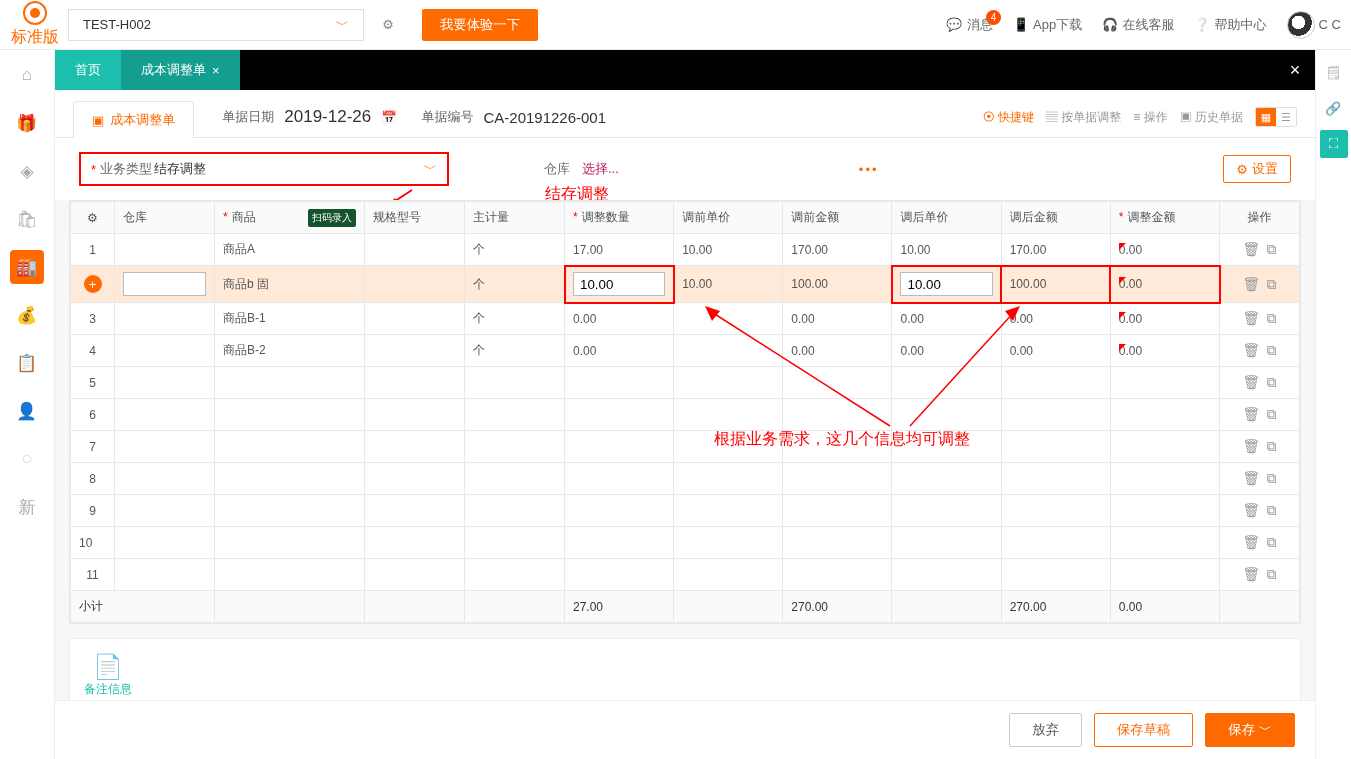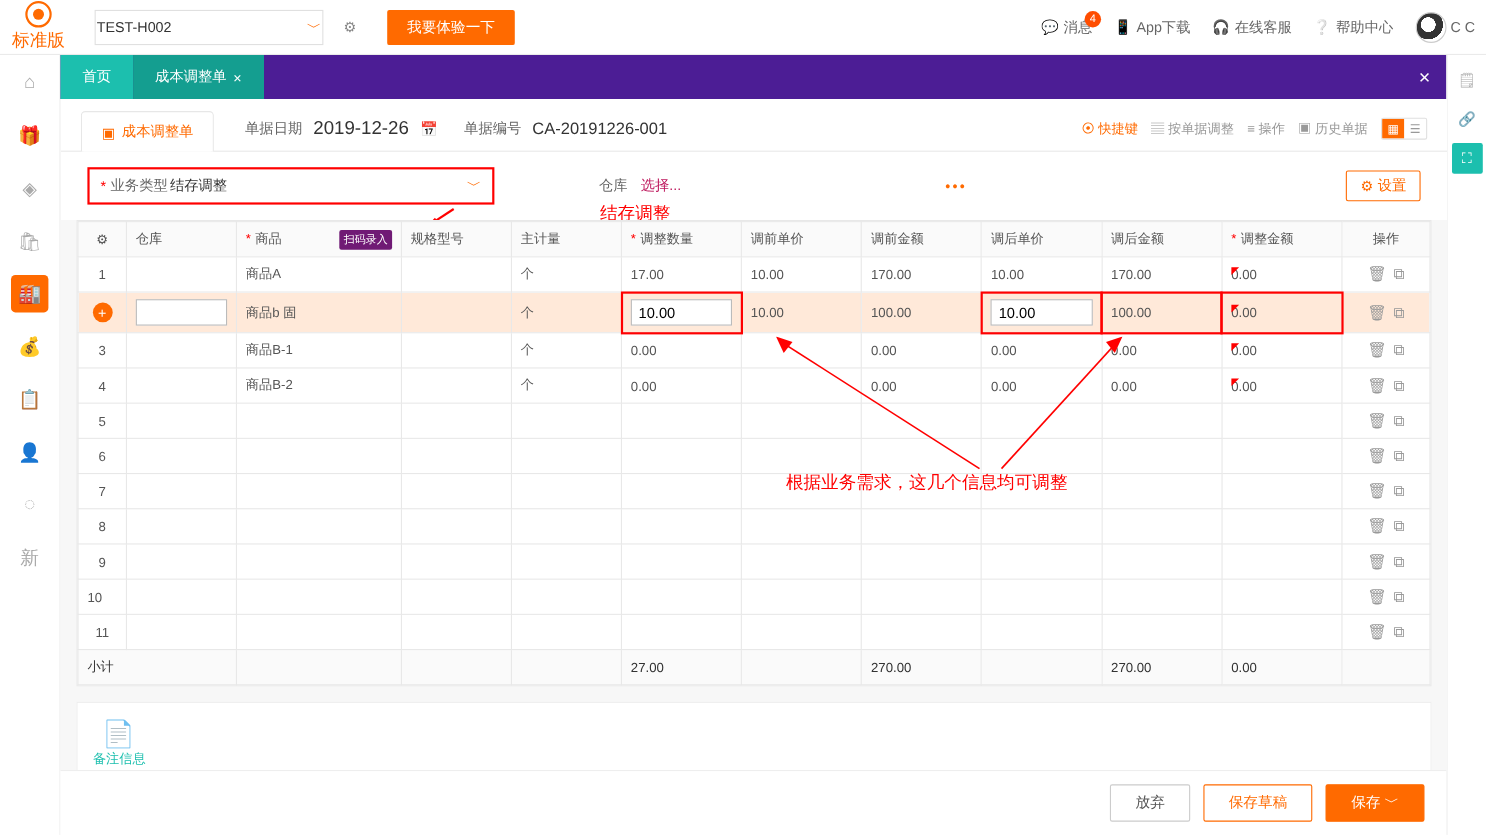--- a/index.html
+++ b/index.html
@@ -1,34 +1,34 @@
 <!DOCTYPE html>
 <html><head>
 <meta charset="utf-8">
 <style>
 *{box-sizing:border-box;margin:0;padding:0;font-family:"Microsoft YaHei",Arial,sans-serif}
 body{font-size:13px;color:#555;background:#fff}
 .topbar{height:50px;border-bottom:1px solid #eaeaea;display:flex;align-items:center;padding:0 10px}
 .logo{width:50px;text-align:center;color:#ff6a00;font-size:16px}
 .logo-icon{width:24px;height:24px;border:2px solid #ff6a00;border-radius:50%;margin:0 auto 2px;position:relative}
 .logo-icon::after{content:"";position:absolute;width:10px;height:10px;background:#ff6a00;border-radius:50%;top:5px;left:5px}
-.company-select{width:208px;height:32px;border:1px solid #e0e0e0;display:flex;align-items:center;padding:0 1px;margin-left:26px;justify-content:space-between;color:#333}
+.company-select{width:296px;height:32px;border:1px solid #e0e0e0;display:flex;align-items:center;padding:0 14px;margin-left:8px;justify-content:space-between;color:#333}
 .chev{color:#ff6a00}
 .gear-btn{width:32px;height:32px;display:flex;align-items:center;justify-content:center;margin-left:8px;color:#888}
 .try-btn{background:#ff6a00;color:#fff;border:none;height:32px;padding:0 18px;margin-left:18px;border-radius:2px}
 .top-right{margin-left:auto;display:flex;align-items:center;gap:20px;color:#666}
 .tr-item{display:flex;align-items:center;gap:4px;position:relative}
 .badge{position:absolute;top:-6px;right:-8px;background:#ff4d00;color:#fff;border-radius:50%;width:15px;height:15px;font-size:10px;display:flex;align-items:center;justify-content:center}
 .avatar{width:28px;height:28px;border-radius:50%;background:radial-gradient(circle at 40% 40%,#fff 30%,#333 31% 60%,#fff 61%);border:1px solid #ccc}
 .layout{display:flex;height:calc(100vh - 50px)}
 .leftnav{width:55px;background:#fff;border-right:1px solid #eee;display:flex;flex-direction:column;align-items:center;padding-top:8px;gap:14px;color:#aaa}
 .leftnav .nv{width:34px;height:34px;display:flex;align-items:center;justify-content:center;border-radius:4px;font-size:17px}
 .leftnav .nv.active{background:#ff6a00;color:#fff}
 .main{flex:1;display:flex;flex-direction:column;min-width:0}
-.tabs{height:40px;background:#4c1d95;display:flex;align-items:stretch;color:#fff}
+.tabs{height:40px;background:#000000;display:flex;align-items:stretch;color:#fff}
 .tab{padding:0 20px;display:flex;align-items:center;gap:6px}
 .tab.home{background:#1cbfae}
 .tab.active{background:#149e90}
 .tab-close{margin-left:auto;width:40px;display:flex;align-items:center;justify-content:center;font-size:18px}
 .pagearea{flex:1;background:#f7f7f7;padding:0;overflow:auto;position:relative}
 .doc-header{background:#fff;border-bottom:1px solid #e5e5e5;display:flex;align-items:flex-end;padding:0 18px;height:48px}
 .doc-tab{border:1px solid #e5e5e5;border-bottom:none;border-radius:4px 4px 0 0;padding:9px 18px;color:#ff6a00;display:flex;align-items:center;gap:6px;background:#fff;margin-bottom:-1px}
 .doc-meta{margin-left:28px;display:flex;align-items:center;gap:10px;color:#666;padding-bottom:10px}
 .doc-meta .date{font-size:17px;color:#333}
 .cal-icon{color:#ff6a00}
@@ -53,21 +53,21 @@
 table{width:100%;border-collapse:collapse;table-layout:fixed}
 th,td{border:1px solid #e8e8e8;padding:6px 8px;height:32px;text-align:left;color:#555;font-weight:normal;font-size:12px;overflow:hidden}
 th{background:#fafafa}
 th .req-star{color:red}
 .col-idx{width:44px;text-align:center}
 .col-wh{width:100px}
 .col-prod{width:150px}
 .col-spec{width:100px}
 .col-unit{width:100px}
 .col-ops{width:80px;text-align:center}
-.scan-tag{background:#701a75;color:#fff;font-size:10px;padding:2px 4px;border-radius:2px;float:right}
+.scan-tag{background:#14532d;color:#fff;font-size:10px;padding:2px 4px;border-radius:2px;float:right}
 tr.hl td{background:#ffe9d9}
 .plus-circ{width:18px;height:18px;background:#ff6a00;color:#fff;border-radius:50%;display:inline-flex;align-items:center;justify-content:center;font-size:13px}
 .cell-input{border:1px solid #bbb;height:24px;width:100%;padding:0 6px;background:#fff}
 .red-box{outline:2px solid red;outline-offset:-1px}
 .tri{display:inline-block;width:0;height:0;border-top:7px solid red;border-right:7px solid transparent;position:absolute}
 td.rel{position:relative}
 tr.subtotal td{background:#fafafa;font-weight:normal;color:#333}
 .ops-ic{color:#999;margin:0 3px;font-size:14px}
 .arrow-svg{position:absolute;pointer-events:none}
 .anno2{position:absolute;color:red;font-size:16px}

